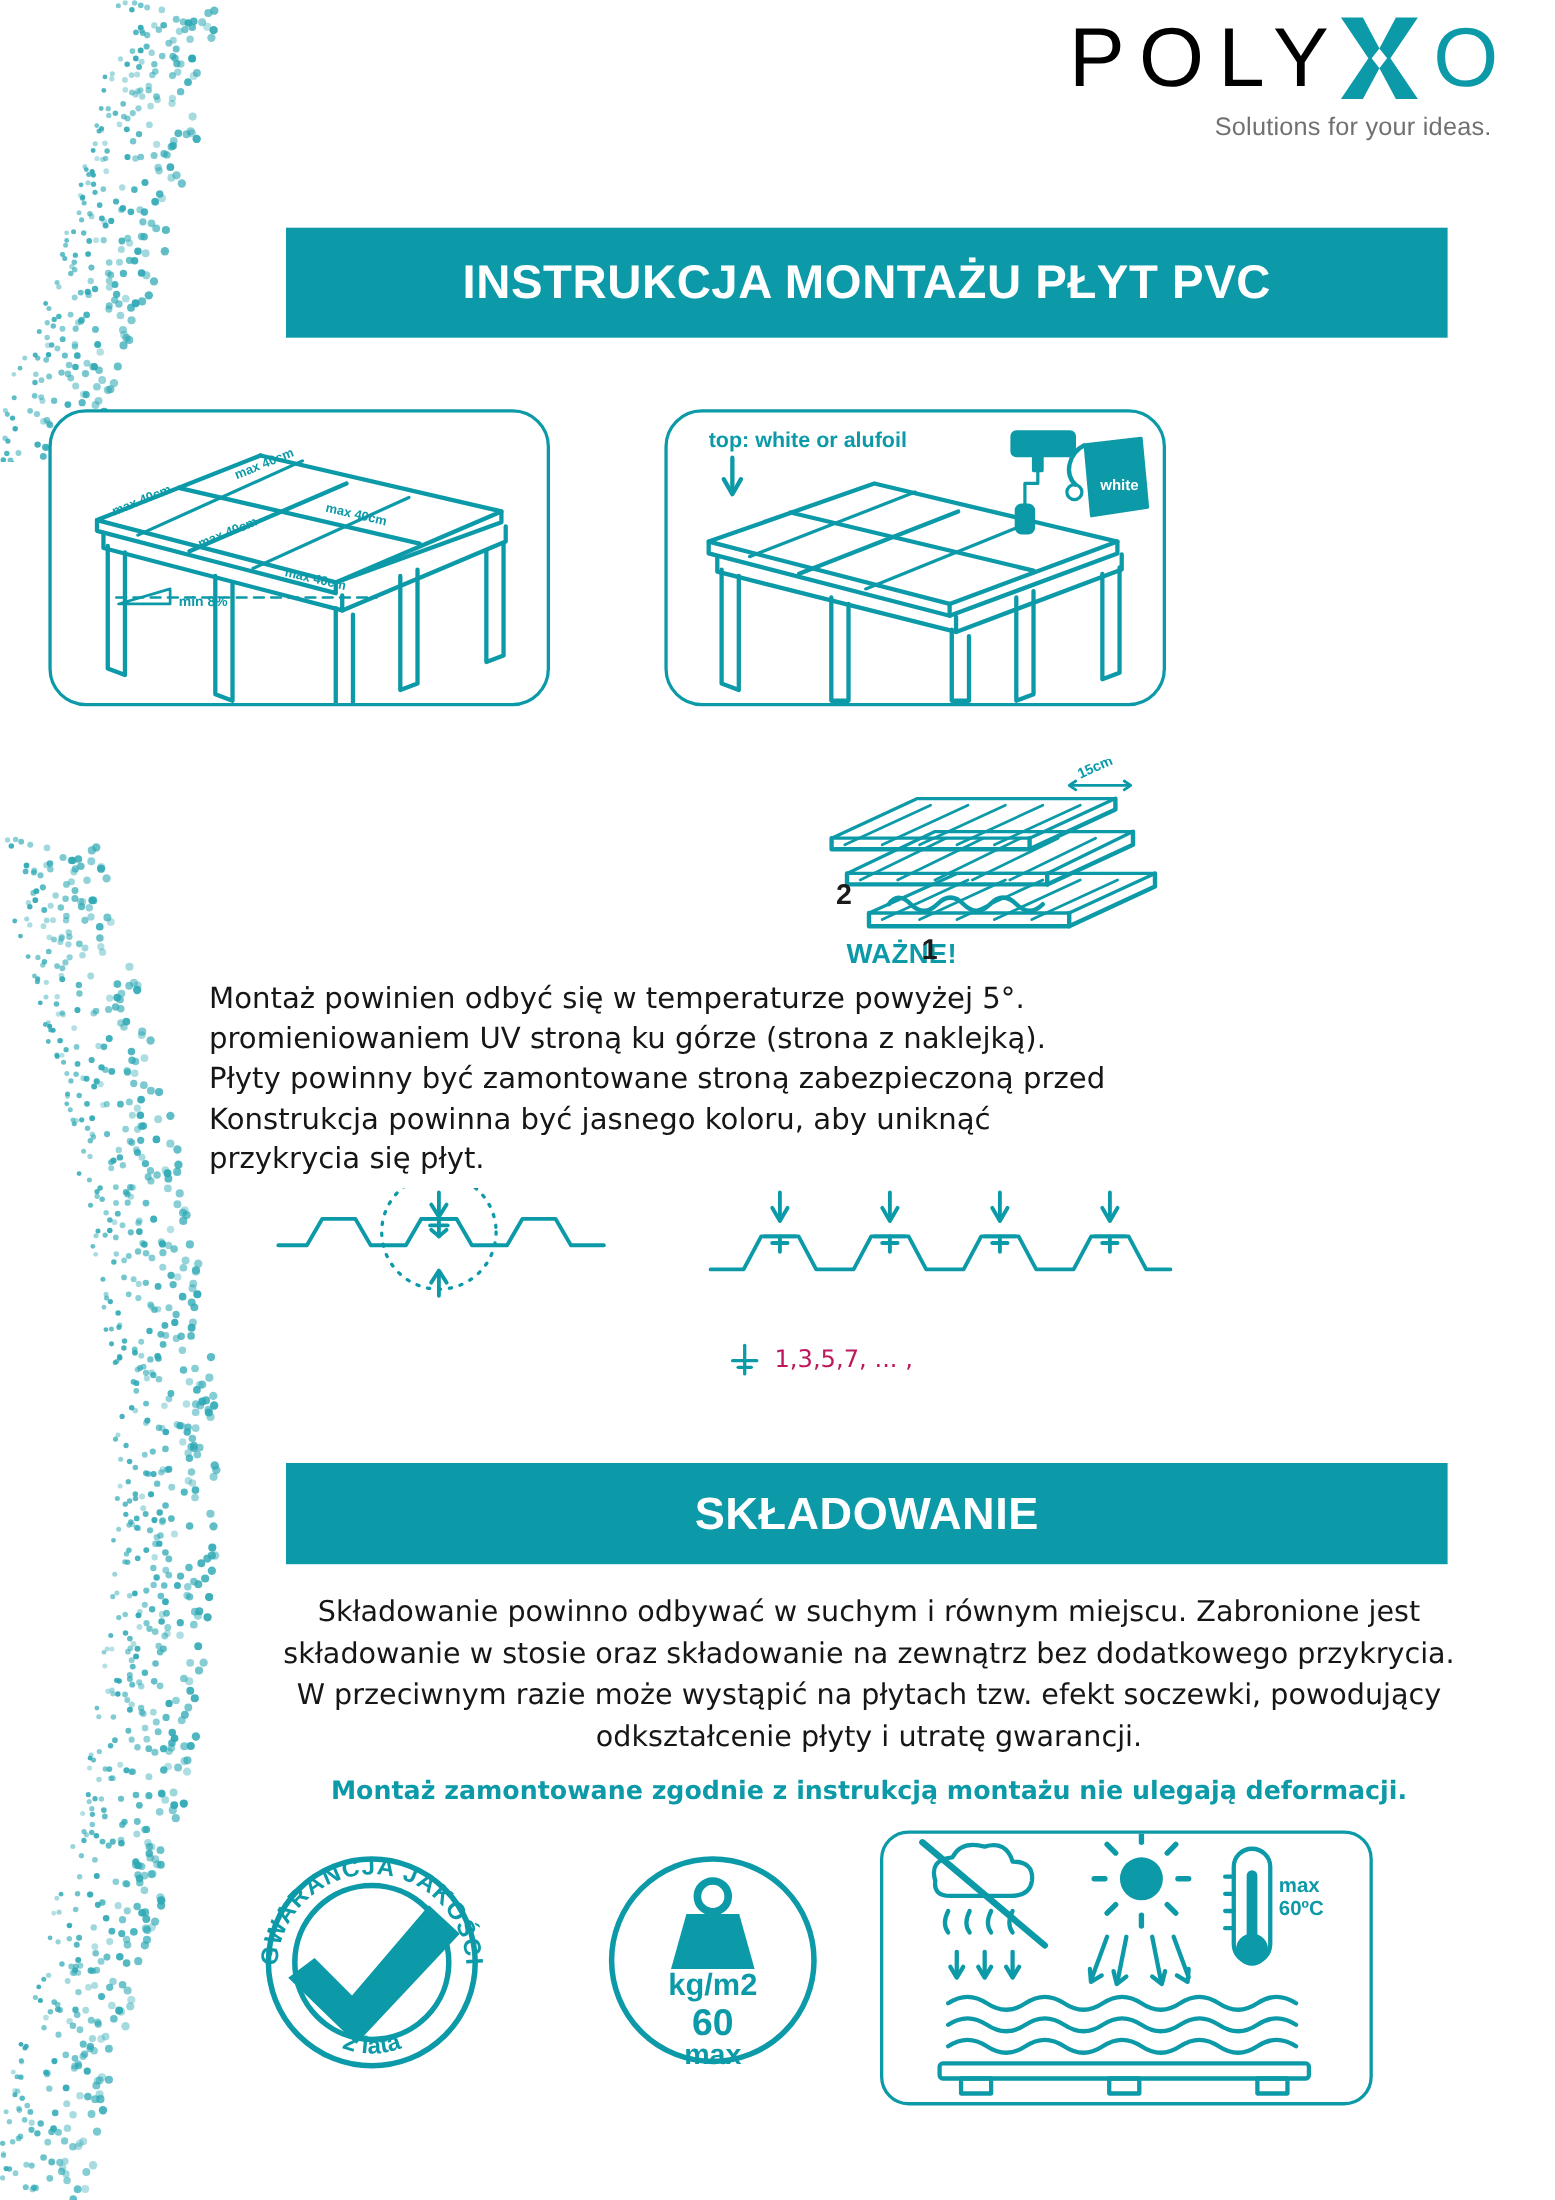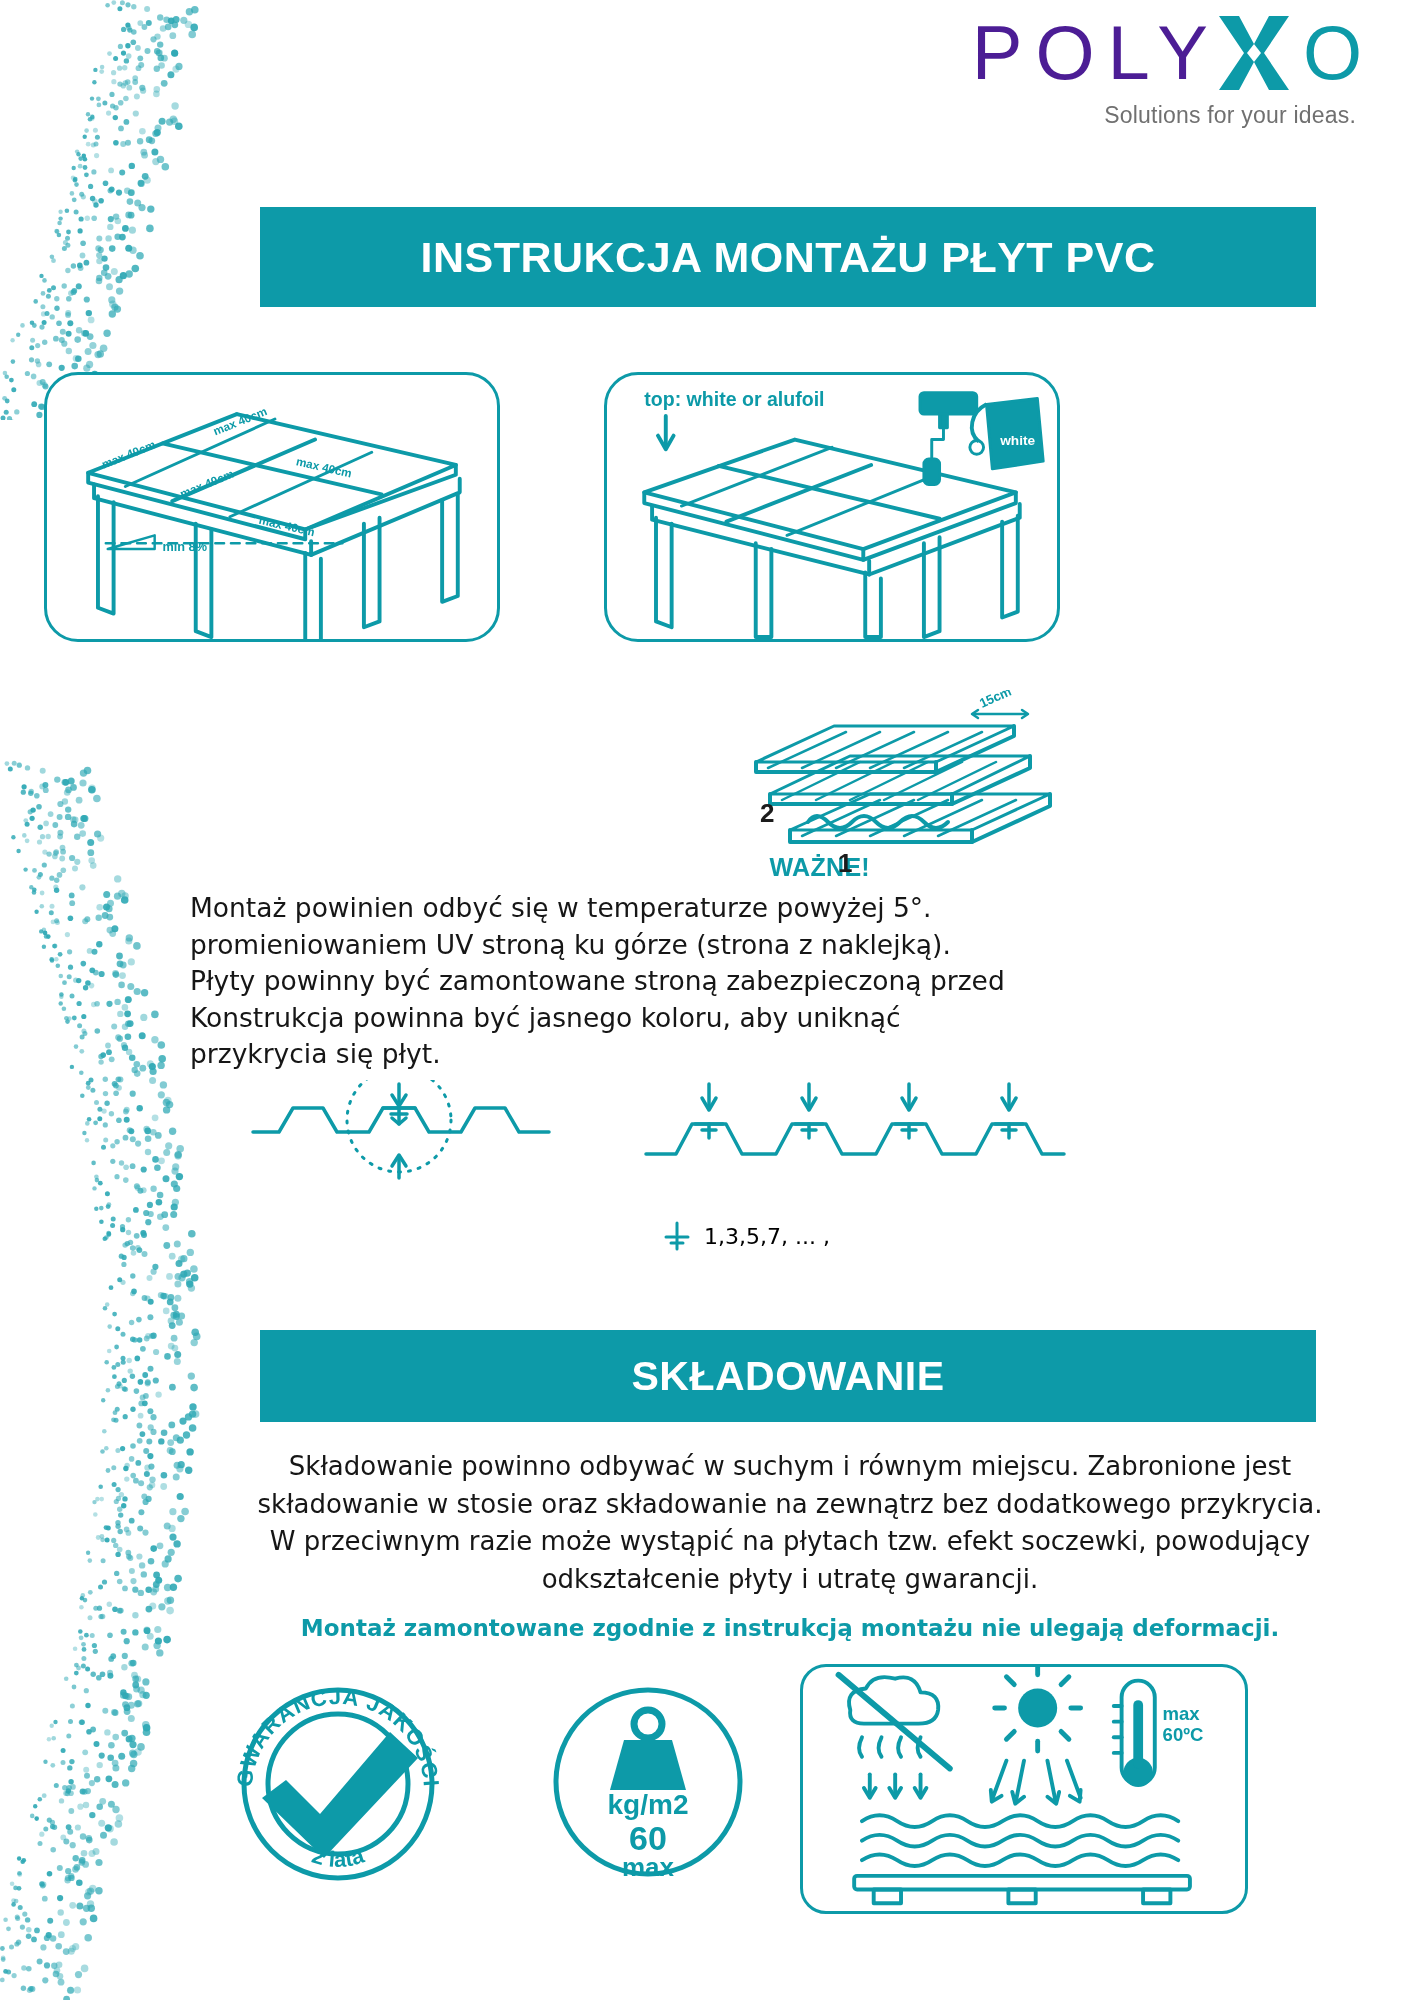--- a/index.html
+++ b/index.html
@@ -25,21 +25,21 @@
   #header {
     position: absolute; left: 0; top: 0; width: 1414px; height: 190px;
   }
   #logo-wrap {
     position: absolute; right: 52px; top: 14px;
     display: flex; flex-direction: column; align-items: flex-end;
   }
   #logo-row { display: flex; align-items: center; line-height: 1; }
   .logo-poly {
     font-family: "Liberation Sans", sans-serif;
-    font-size: 76px; font-weight: 300; color: #4c1d95;
+    font-size: 76px; font-weight: 300; color: #000000;
     letter-spacing: 13px;
   }
   .logo-x {
     display: inline-block; width: 74px; height: 78px; position: relative;
     margin-left: -4px; margin-right: 12px;
   }
   .logo-o {
     font-family: "Liberation Sans", sans-serif;
     font-size: 76px; font-weight: 300; color: #0d9aa8;
     letter-spacing: 0px;
@@ -91,21 +91,21 @@
 
   
   #corrugated { position: absolute; left: 750px; top: 690px; width: 330px; height: 210px; }
   #profile-left { position: absolute; left: 245px; top: 1080px; width: 340px; height: 130px; }
   #profile-right { position: absolute; left: 640px; top: 1080px; width: 430px; height: 140px; }
   #profile-legend {
     position: absolute; left: 660px; top: 1218px; width: 400px; height: 36px;
     display: flex; align-items: center; gap: 10px;
   }
   #profile-legend-text {
-    color: #000000; font-size: 22px; font-family: "DejaVu Sans", sans-serif;
+    color: #be185d; font-size: 22px; font-family: "DejaVu Sans", sans-serif;
   }
 
   
   #storage-body {
     position: absolute; left: 255px; top: 1448px; width: 1070px;
     text-align: center; color: #161616; font-size: 26px; line-height: 1.45;
     font-family: "DejaVu Sans", sans-serif;
   }
   #storage-note {
     position: absolute; left: 255px; top: 1615px; width: 1070px;

